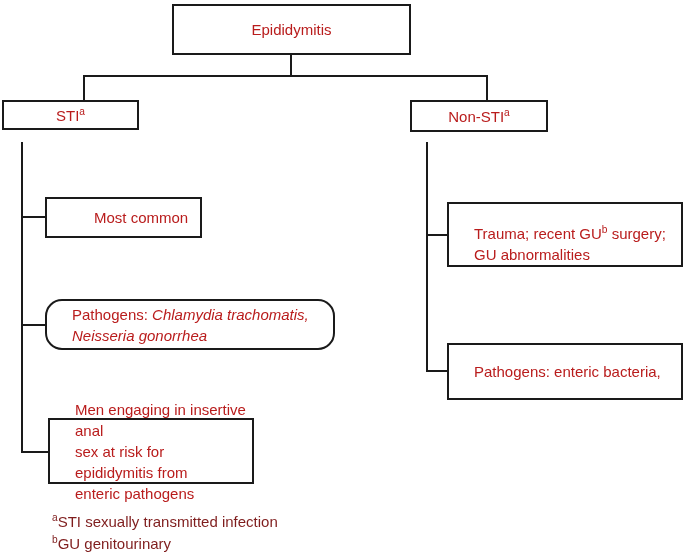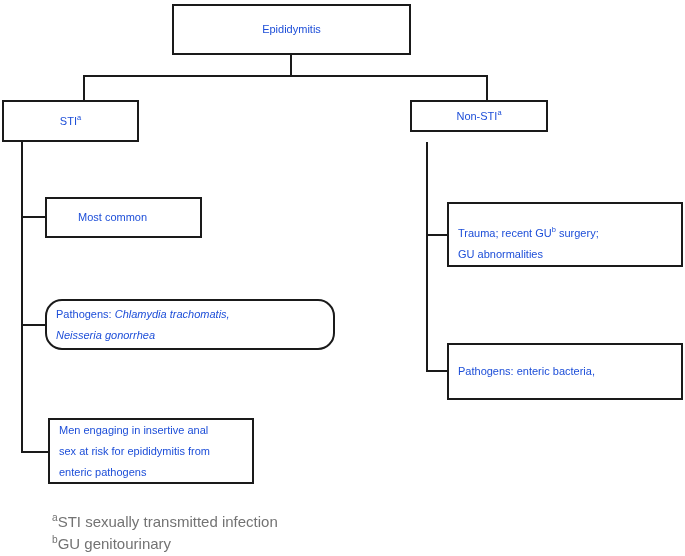--- a/index.html
+++ b/index.html
@@ -16,32 +16,32 @@
     color: #000000;
     overflow: hidden;
   }
   .node {
     position: absolute;
     box-sizing: border-box;
     border: 2px solid #1a1a1a;
     background: #ffffff;
     display: flex;
     align-items: center;
-    font-size: 11px;
+    font-size: 15px;
     line-height: 21px;
-    color: #1d4ed8;
+    color: #b91c1c;
   }
   .node.center {
     justify-content: center;
     text-align: center;
   }
   .node.leftal {
     justify-content: flex-start;
     text-align: left;
-    padding-left: 9px;
+    padding-left: 25px;
     padding-right: 6px;
   }
   .node .txt {
     display: block;
     white-space: pre-line;
   }
   sup {
     font-size: 0.68em;
     vertical-align: super;
     line-height: 0;
@@ -50,42 +50,42 @@
   .edge {
     position: absolute;
     background: #1a1a1a;
   }
   .edge.h { height: 2px; }
   .edge.v { width: 2px; }
   .footnote {
     position: absolute;
     font-size: 15px;
     line-height: 22px;
-    color: #737373;
+    color: #7f1d1d;
     white-space: nowrap;
   }
 </style>
 </head>
 <body>
 
 <div id="canvas">
 
   <div class="node center" style="left:172px; top:4px; width:239px; height:51px;">
     <span class="txt">Epididymitis</span>
   </div>
 
   <div class="edge v" style="left:290px; top:55px; height:21px;"></div>
 
   <div class="edge h" style="left:83px; top:75px; width:405px;"></div>
 
   <div class="edge v" style="left:83px; top:75px; height:25px;"></div>
 
   <div class="edge v" style="left:486px; top:75px; height:25px;"></div>
 
-  <div class="node center" style="left:2px; top:100px; width:137px; height:42px;">
+  <div class="node center" style="left:2px; top:100px; width:137px; height:30px;">
     <span class="txt"><span>STI</span><sup>a</sup></span>
   </div>
 
   <div class="node center" style="left:410px; top:100px; width:138px; height:32px;">
     <span class="txt"><span>Non-STI</span><sup>a</sup></span>
   </div>
 
   <div class="edge v" style="left:21px; top:142px; height:311px;"></div>
   <div class="edge h" style="left:21px; top:216px; width:25px;"></div>
   <div class="edge h" style="left:21px; top:324px; width:25px;"></div>

